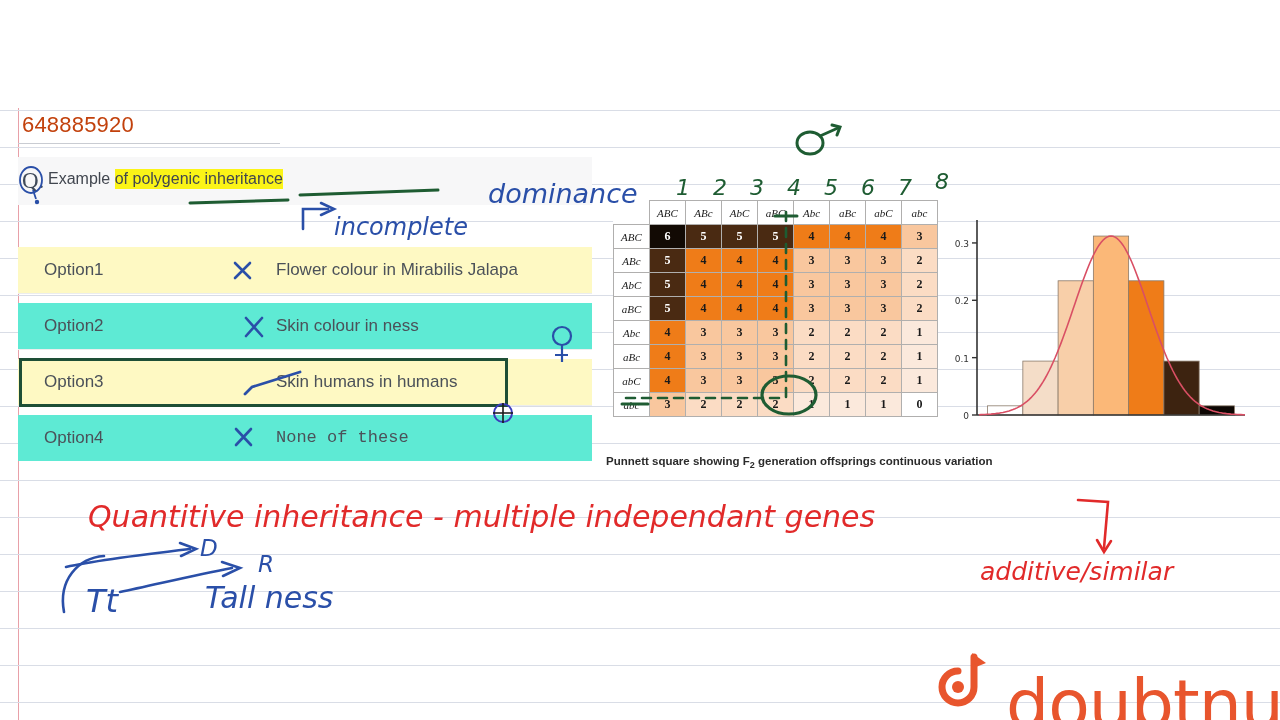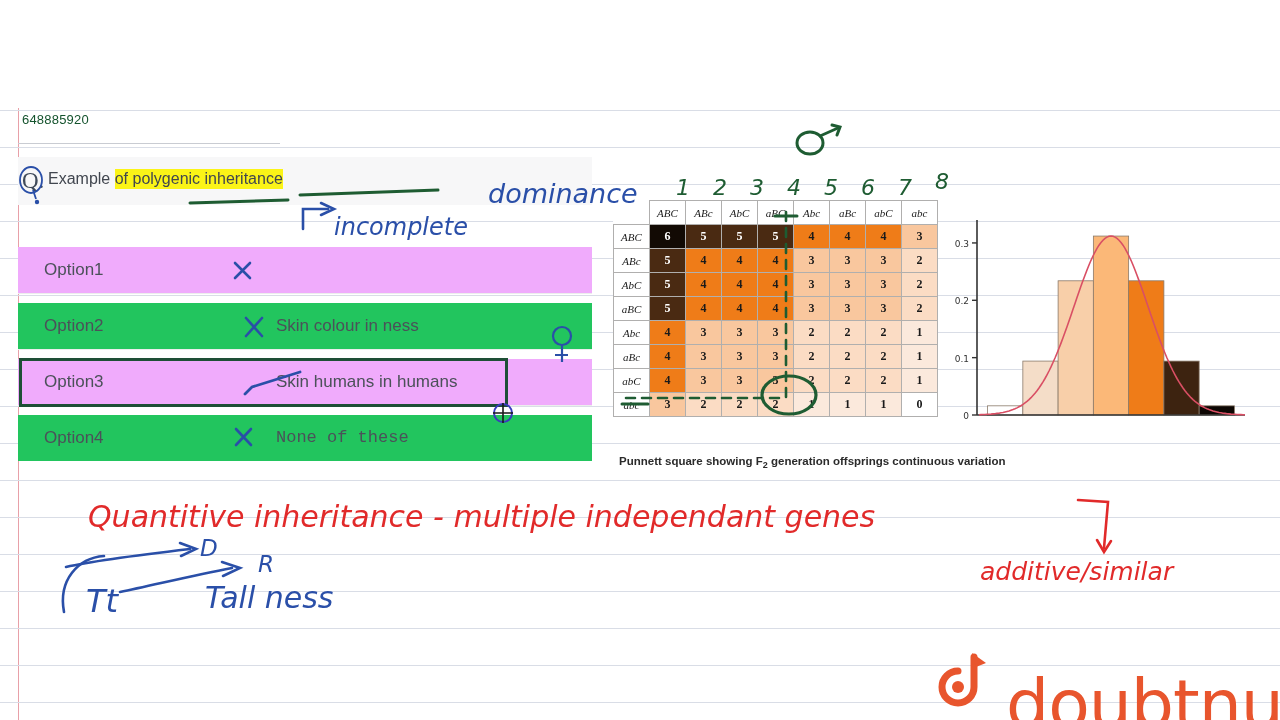--- a/index.html
+++ b/index.html
@@ -25,22 +25,22 @@
   #margin-line {
     position: absolute;
     left: 18px; top: 108px; width: 1px; height: 612px;
     background: #e8a0a8;
   }
 
   
   #qid {
     position: absolute;
     left: 22px; top: 112px;
-    font-size: 13px;
-    color: #14532d;
+    font-size: 22px;
+    color: #c2410c;
     letter-spacing: .2px;
     font-family: "Liberation Sans", sans-serif;
   }
   #qid-underline {
     position: absolute;
     left: 18px; top: 143px; width: 262px; height: 1px;
     background: #c9ccd2;
   }
 
   
@@ -64,22 +64,22 @@
   #q-text .hl {
     background: #fbf417;
     padding: 1px 0 2px 0;
   }
 
   
   .opt-row {
     position: absolute;
     left: 18px; width: 574px; height: 46px;
   }
-  .opt-row.shade { background: #f0abfc; }
-  .opt-row.plain { background: #22c55e; }
+  .opt-row.shade { background: #fef9c3; }
+  .opt-row.plain { background: #5eead4; }
   .opt-label {
     position: absolute;
     left: 26px; top: 13px;
     font-size: 17px; color: #4b5159;
   }
   .opt-text {
     position: absolute;
     top: 13px;
     font-size: 17px; color: #4b5159;
     white-space: nowrap;
@@ -132,21 +132,21 @@
     color: #1a1a1a;
   }
   #punnett th.corner { border: none; background: transparent; }
   #punnett td {
     font-weight: bold;
     font-size: 12px;
     font-family: "Liberation Serif", serif;
   }
   #caption {
     position: absolute;
-    left: 19px; top: 300px;
+    left: 6px; top: 300px;
     font-size: 11.5px;
     font-weight: bold;
     color: #2b2b2b;
     white-space: nowrap;
   }
   #caption sub { font-size: 9px; }
 
   
   #hist {
     position: absolute;
@@ -204,20 +204,21 @@
 <div id="qid-underline"></div>
 
 <div id="q-row"></div>
 <div id="q-mark">Q.</div>
 <div id="q-text">
   <span>Example </span><span class="hl">of polygenic inheritance</span>
 </div>
 
 <div class="opt-row shade" style="top:247px;">
   <span class="opt-label">Option1</span>
+  <span class="opt-text" style="left:258px;">Flower colour in Mirabilis Jalapa</span>
 </div>
 <div class="opt-sep" style="top:293px;"></div>
 
 <div class="opt-row plain" style="top:303px;">
   <span class="opt-label">Option2</span>
   <span class="opt-text" style="left:258px;">Skin colour in ness</span>
 </div>
 <div class="opt-sep" style="top:349px;"></div>
 
 <div class="opt-row shade" style="top:359px;">

